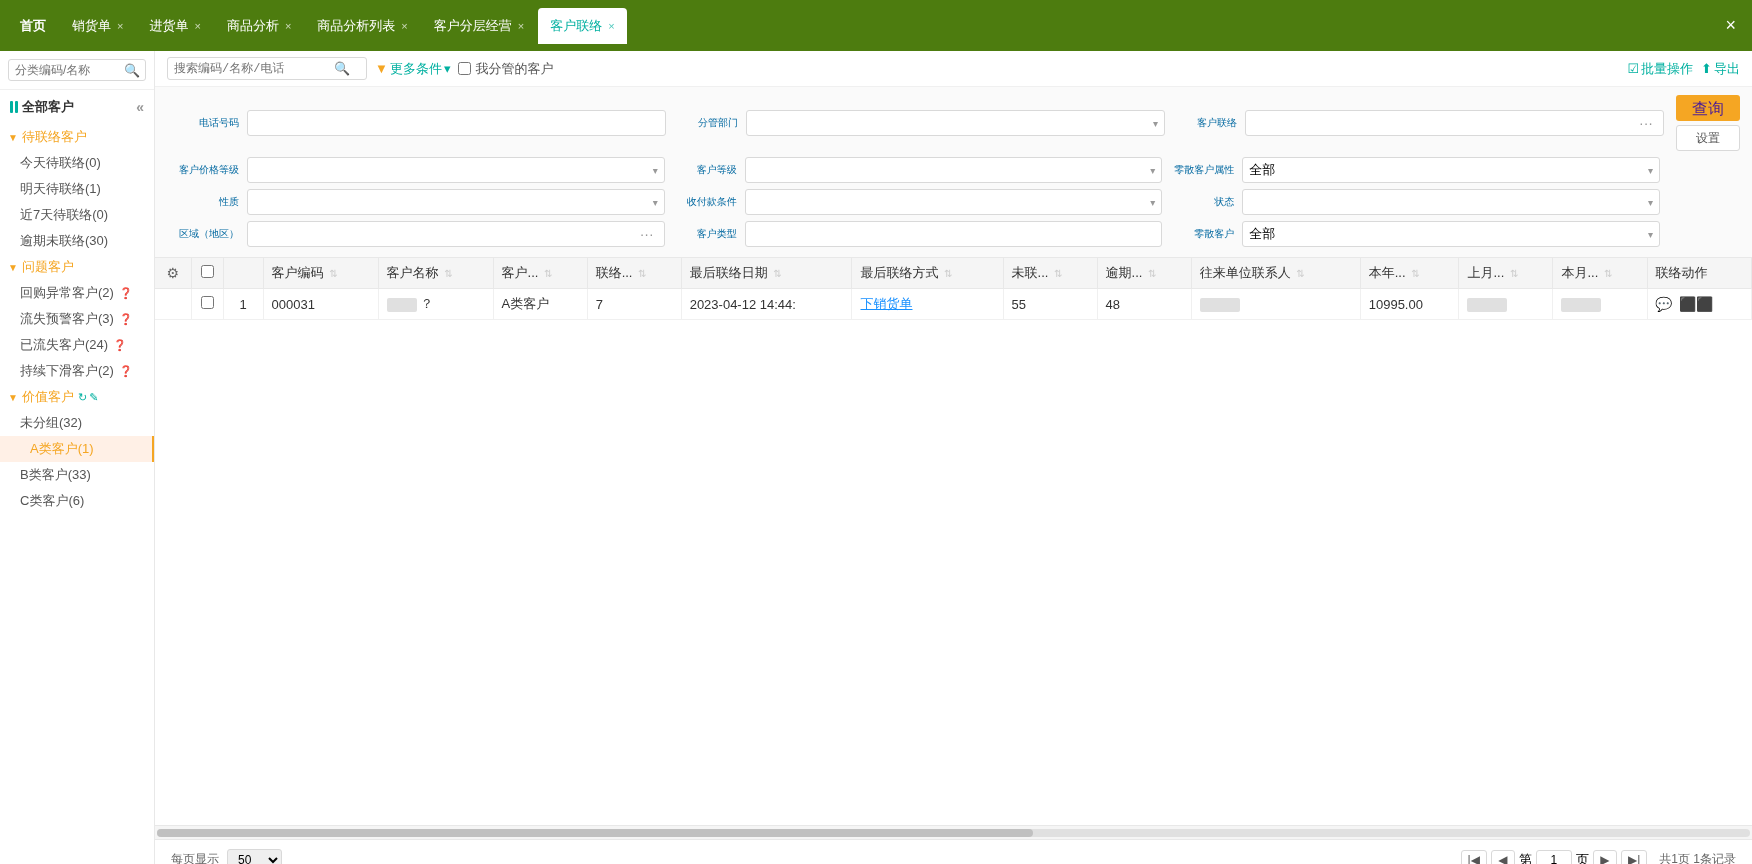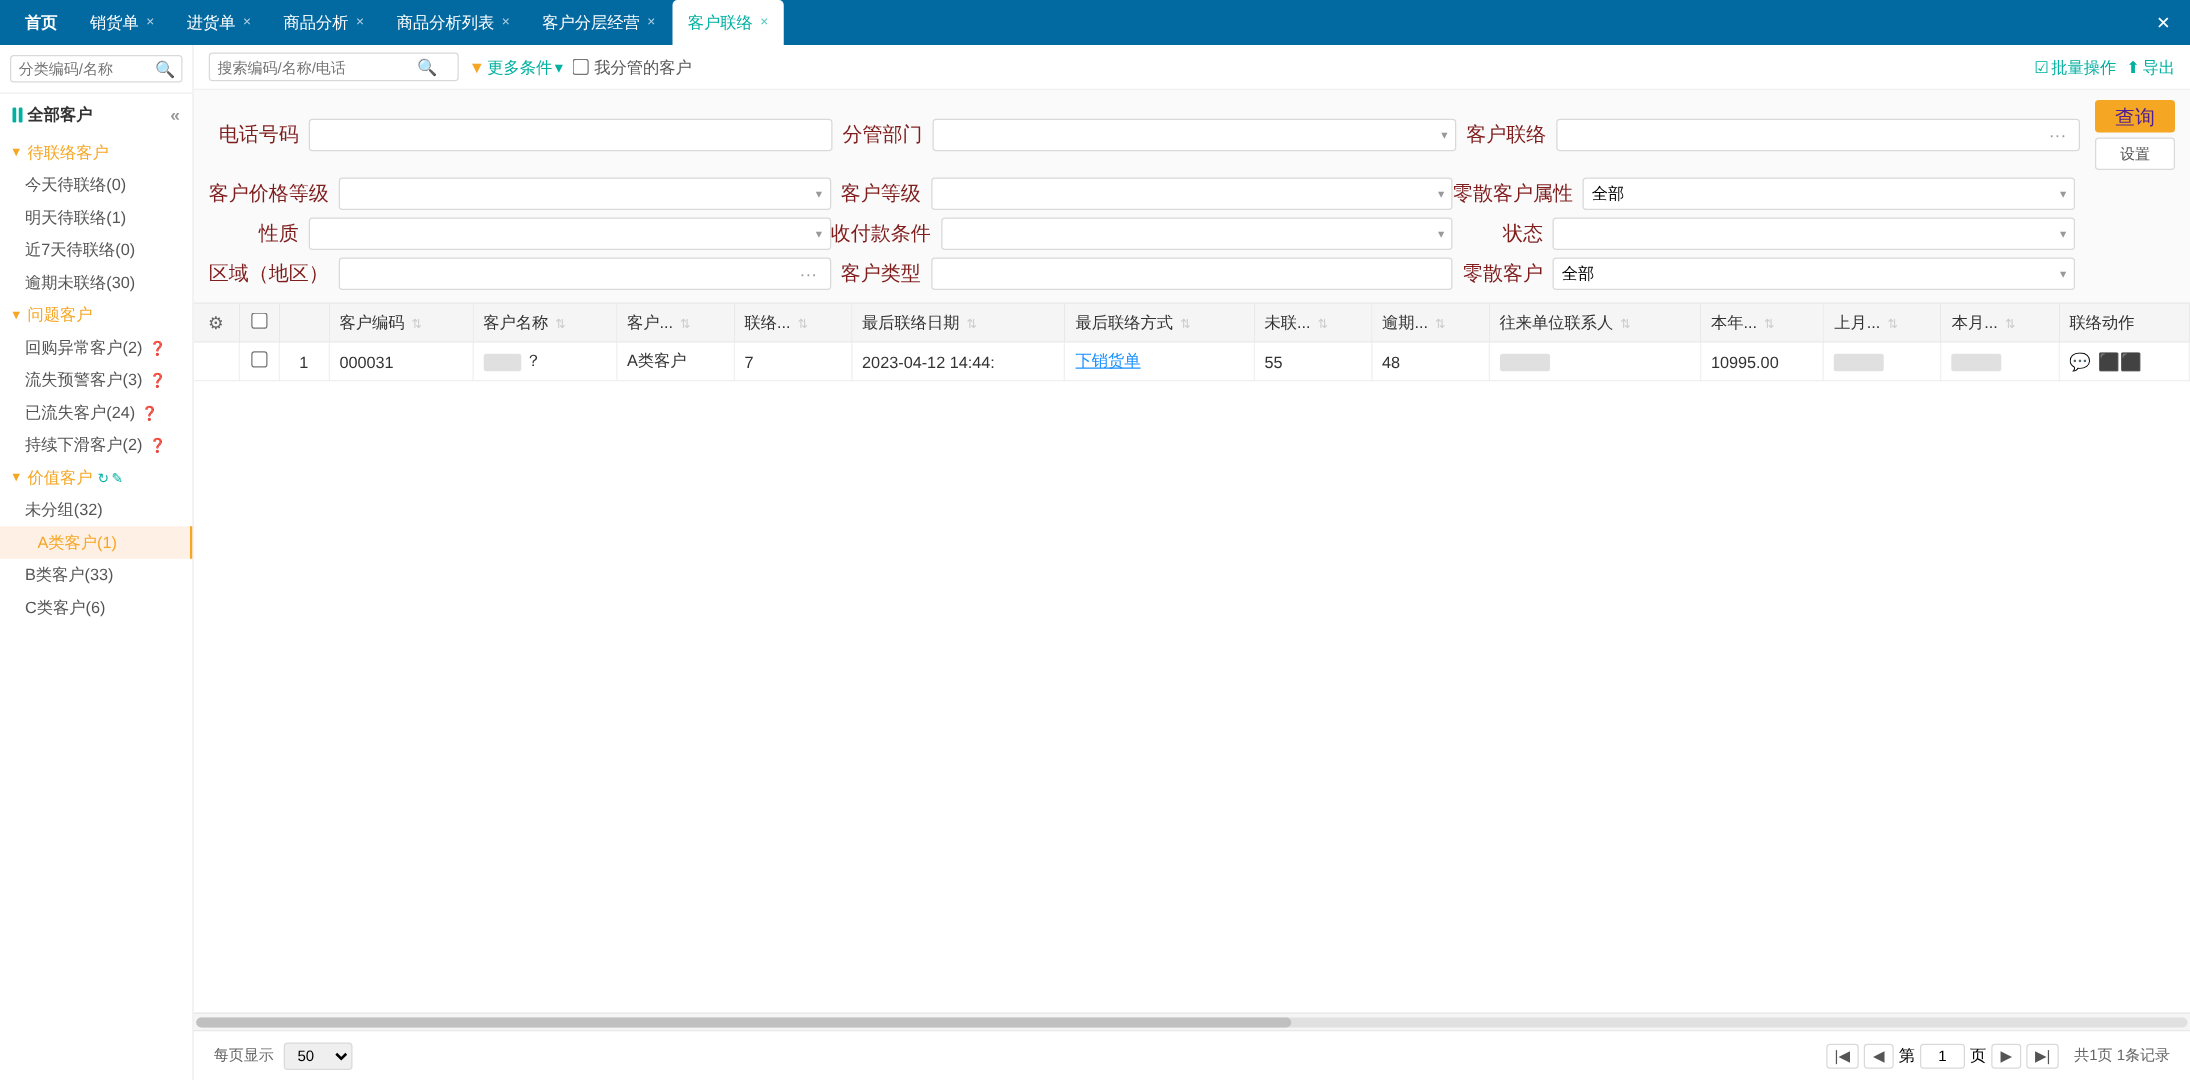--- a/index.html
+++ b/index.html
@@ -1,21 +1,21 @@
 <!DOCTYPE html>
 <html><head>
   <meta charset="utf-8">
   <style>
     * { box-sizing: border-box; margin: 0; padding: 0; font-family: 'Microsoft YaHei', Arial, sans-serif; font-size: 13px; }
     body { background: #f0f2f5; width: 1752px; min-height: 864px; overflow: hidden; }
 
     
     .top-nav {
-      background: #0369a1;
-      height: 36px;
+      background: #4d7c0f;
+      height: 51px;
       display: flex;
       align-items: center;
       padding: 0 8px;
       gap: 2px;
     }
     .top-nav .nav-item {
       color: #fff;
       padding: 0 12px;
       height: 36px;
       display: flex;
@@ -143,20 +143,21 @@
       border-radius: 3px;
       padding: 3px 6px;
       width: 200px;
     }
     .filter-search-box input {
       border: none;
       outline: none;
       font-size: 12px;
       width: 160px;
       color: #6d28d9;
+      font-family: Liberation Mono, monospace;
     }
     .filter-search-box .icon { color: #00b0a0; font-size: 13px; cursor: pointer; }
     .more-filter {
       color: #00b0a0;
       font-size: 12px;
       cursor: pointer;
       display: flex;
       align-items: center;
       gap: 2px;
     }
@@ -196,22 +197,22 @@
       gap: 0;
     }
     .filter-row:last-child { margin-bottom: 2px; }
     .filter-cell {
       display: flex;
       align-items: center;
       flex: 1;
       min-width: 0;
     }
     .filter-label {
-      color: #7f1d1d;
-      font-size: 16px;
+      color: #0369a1;
+      font-size: 10px;
       white-space: nowrap;
       min-width: 80px;
       text-align: right;
       padding-right: 8px;
     }
     .filter-input {
       flex: 1;
       border: 1px solid #d9d9d9;
       border-radius: 3px;
       padding: 3px 6px;

